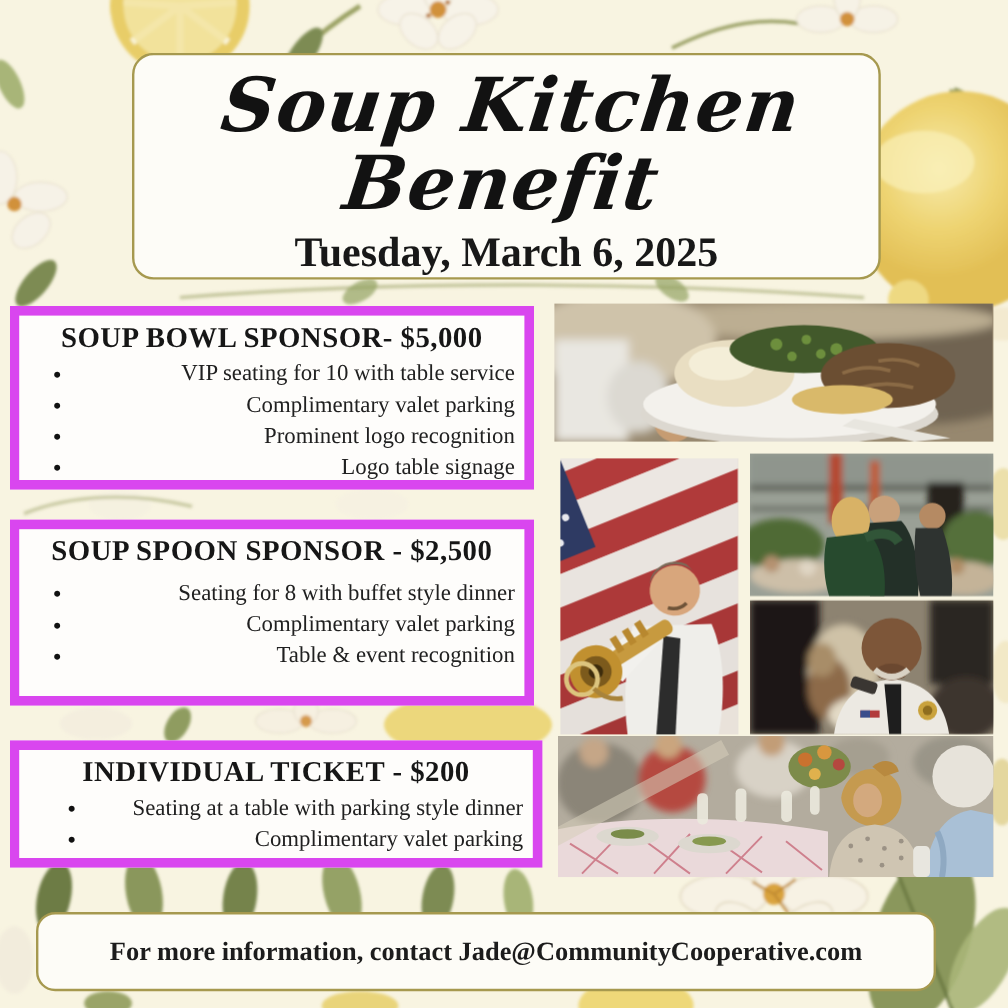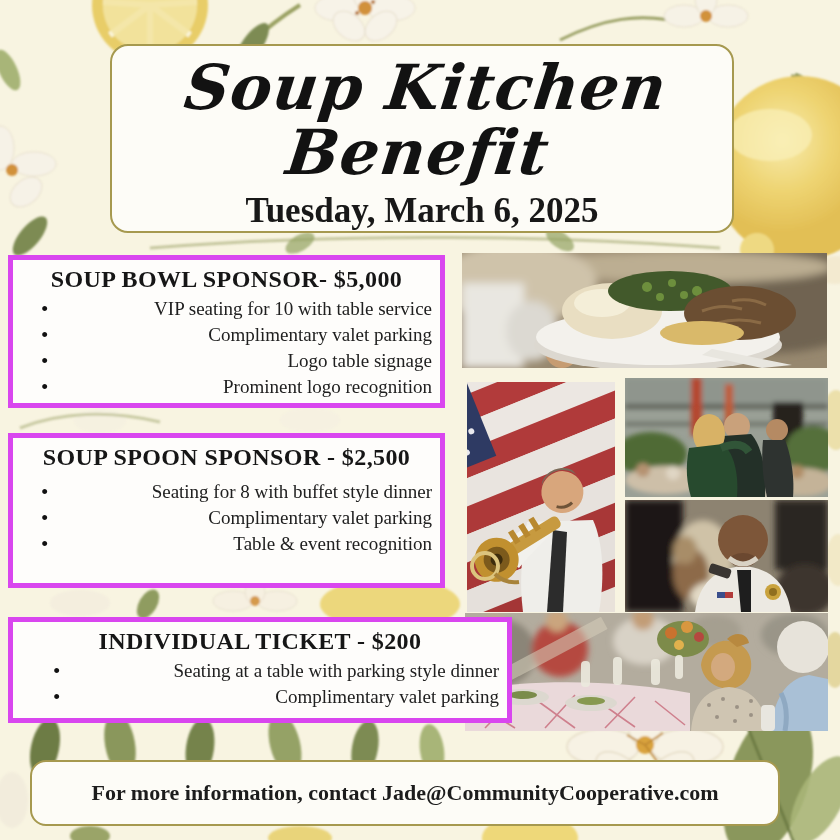--- a/index.html
+++ b/index.html
@@ -22,26 +22,26 @@
   .presenter{font-size:30px;font-weight:bold;letter-spacing:.5px;line-height:1;}
   .event-title{
     font-family:"DejaVu Serif", serif;font-style:italic;font-weight:bold;
     font-size:62px;line-height:1.05;margin:6px 0 2px 0;
     transform:skewX(-7deg);letter-spacing:1px;color:#121212;
   }
   .event-date{font-size:35px;font-weight:bold;margin-top:6px;line-height:1;}
 
   
   .tier{
-    position:absolute;background:#fefdfb;border:5px solid #d946ef;
+    position:absolute;background:#fefdfb;border:8px solid #d946ef;
     box-sizing:border-box;z-index:3;padding:4px 8px 0 8px;
   }
   .tier-1{left:8px;top:255px;width:437px;height:153px;}
   .tier-2{left:8px;top:433px;width:437px;height:155px;}
-  .tier-3{left:8px;top:617px;width:504px;height:106px;}
+  .tier-3{left:8px;top:617px;width:444px;height:106px;}
   .tier-title{
     text-align:center;font-weight:bold;font-size:24px;letter-spacing:.4px;
     margin:2px 0 3px 0;color:#161616;white-space:nowrap;
   }
   .tier ul{list-style:none;margin:2px 0 0 0;padding:0 0 0 18px;}
   .tier-3 ul{padding-left:30px;}
   .tier li{
     font-size:19px;line-height:1.37;color:#202020;position:relative;padding-left:24px;text-align:right;
   }
   .tier li::before{
@@ -207,22 +207,22 @@
   <div class="header-box">
     <div class="event-title">Soup Kitchen Benefit</div>
     <div class="event-date">Tuesday, March 6, 2025</div>
   </div>
 
   <div class="tier tier-1">
     <div class="tier-title">SOUP BOWL SPONSOR- $5,000</div>
     <ul>
       <li>VIP seating for 10 with table service</li>
       <li>Complimentary valet parking</li>
+      <li>Prominent logo recognition</li>
       <li>Logo table signage</li>
-      <li>Prominent logo recognition</li>
     </ul>
   </div>
 
   <div class="tier tier-2">
     <div class="tier-title">SOUP SPOON SPONSOR - $2,500</div>
     <ul style="margin-top:8px;">
       <li>Seating for 8 with buffet style dinner</li>
       <li>Complimentary valet parking</li>
       <li>Table &amp; event recognition</li>
     </ul>

